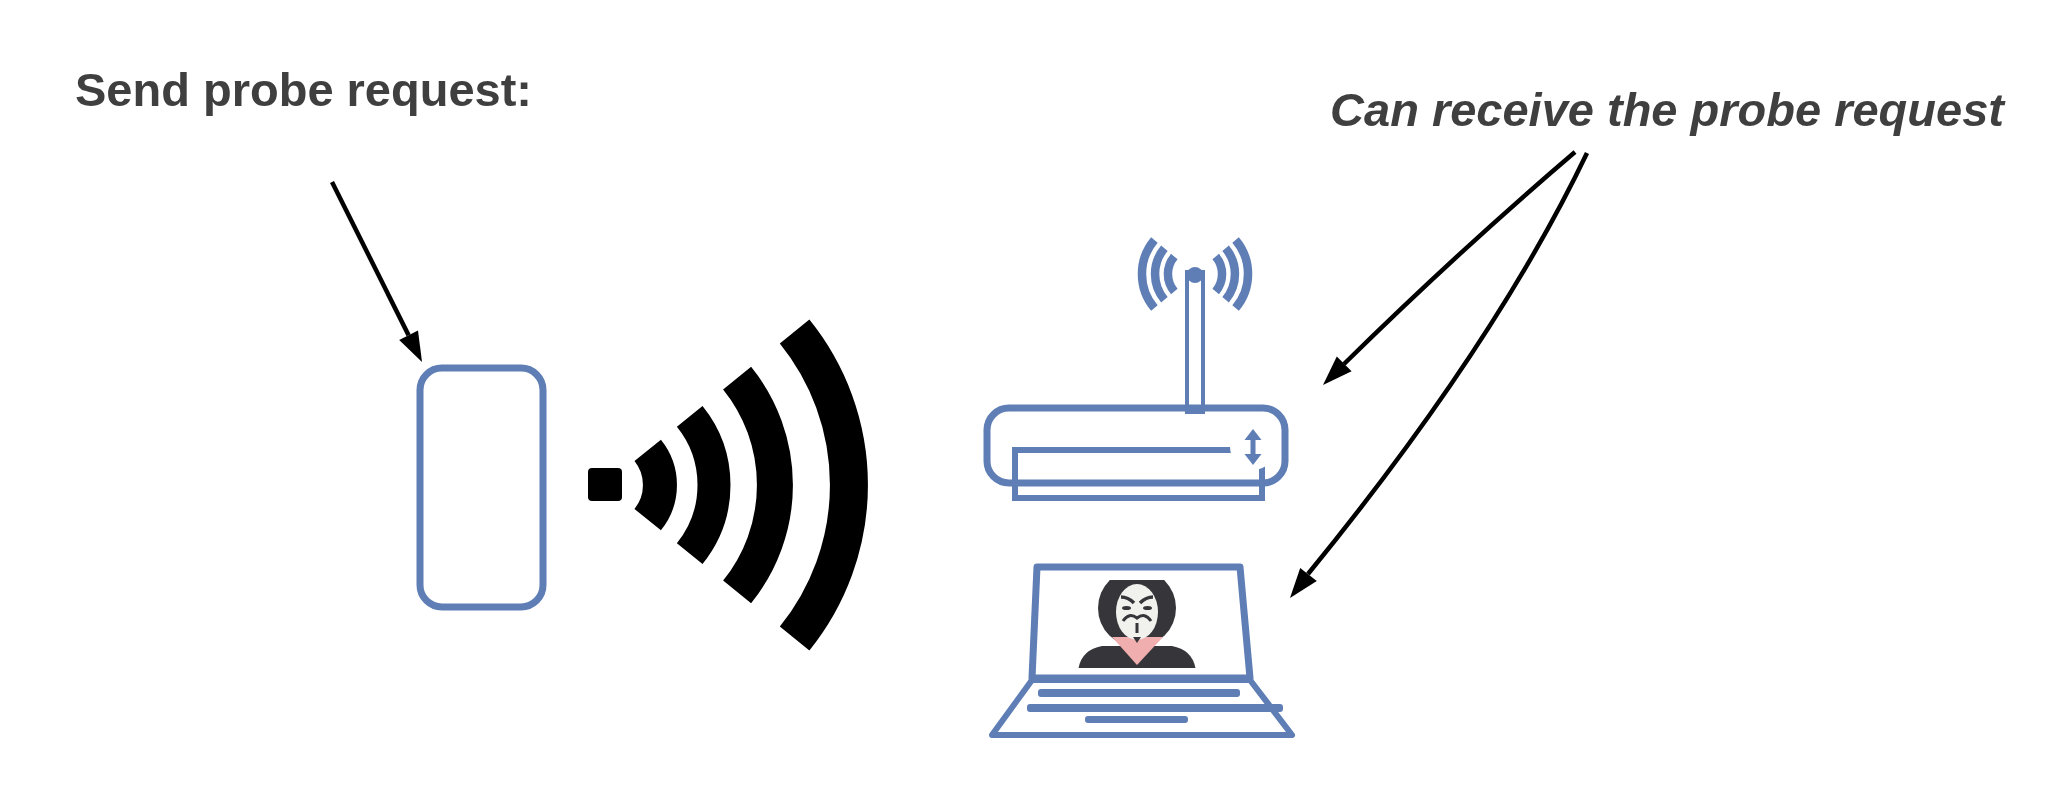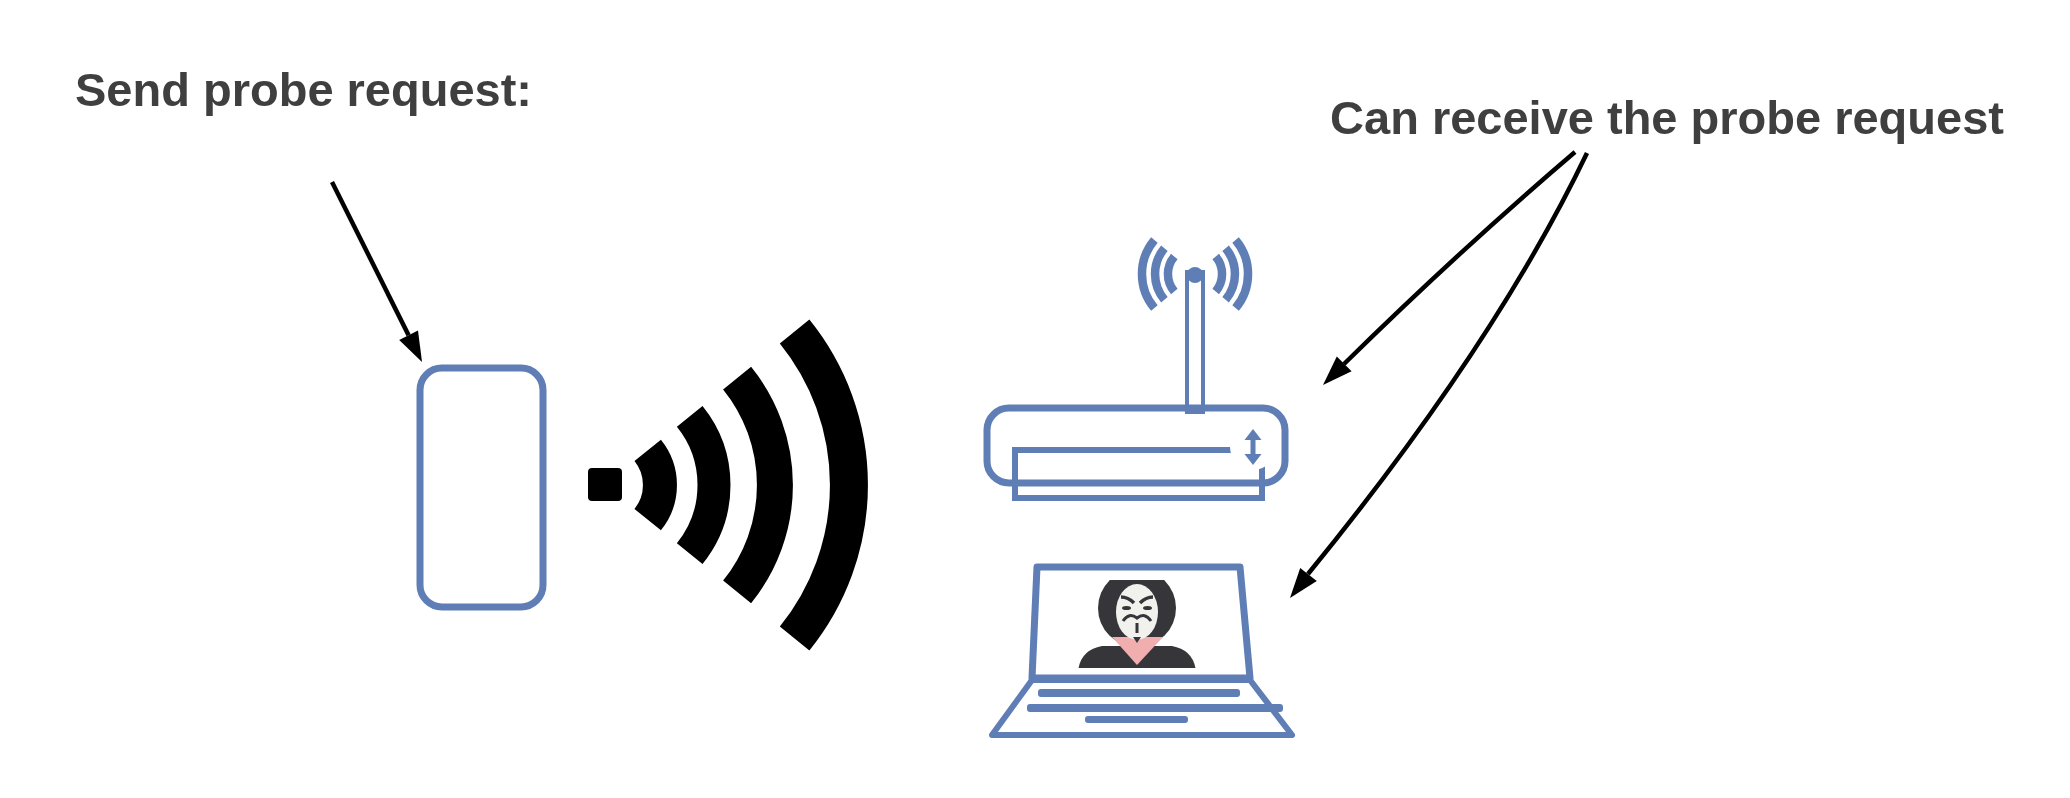--- a/index.html
+++ b/index.html
@@ -14,21 +14,21 @@
   .annotation{
     position:absolute;
     font-weight:700;
     font-size:47px;
     line-height:51px;
     color:var(--text_gray,#3f3f3f);
     text-align:center;
     white-space:nowrap;
   }
   .annotation-send{left:75px;top:64px;width:440px;}
-  .annotation-receive{left:1322px;top:92px;width:690px;}
+  .annotation-receive{left:1322px;top:84px;width:690px;font-style:italic;}
 
   
   .blue-stroke{stroke:var(--accent_blue,#5e7eb5);fill:none;}
   .blue-fill{fill:var(--accent_blue,#5e7eb5);}
   .arrow-line{stroke:#000;stroke-width:4.5;fill:none;}
   .arrow-head{fill:#000;}
   .signal{stroke:var(--signal_black,#000);fill:none;}
 </style>
 </head>
 <body>

